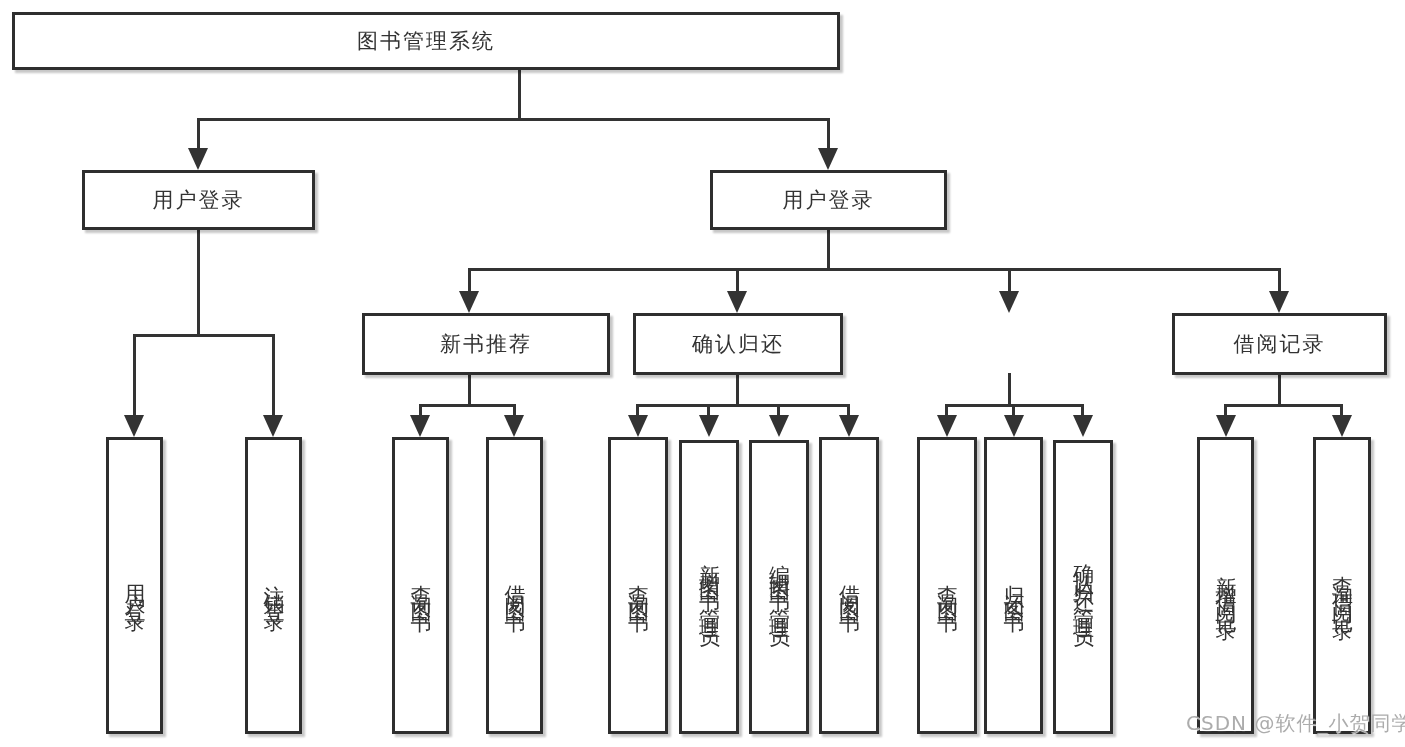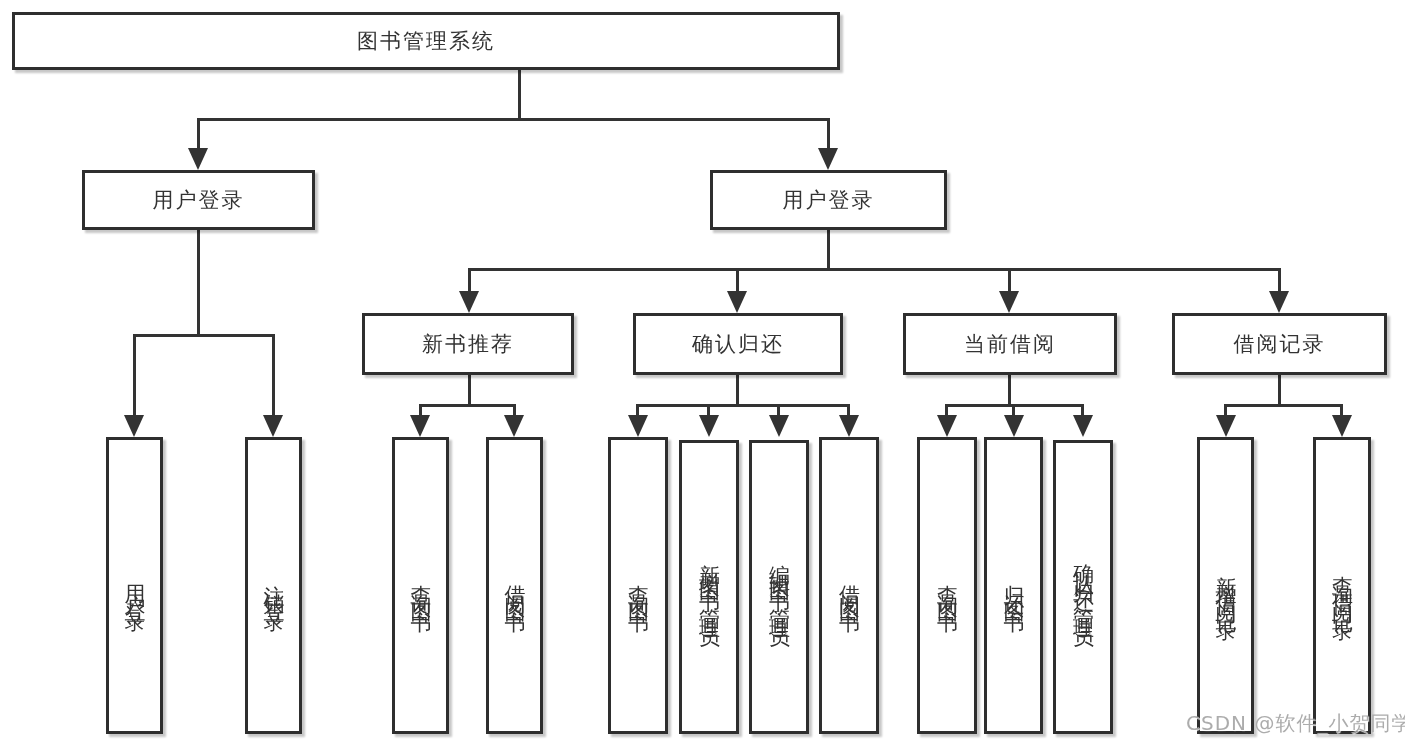--- a/index.html
+++ b/index.html
@@ -41,28 +41,25 @@
     <span>图书管理系统</span>
   </div>
 
   <div class="box h" style="left:82px;top:170px;width:233px;height:60px">
     <span>用户登录</span>
   </div>
   <div class="box h" style="left:710px;top:170px;width:237px;height:60px">
     <span>用户登录</span>
   </div>
 
-  <div class="box h" style="left:362px;top:313px;width:212px;height:62px">
+  <div class="box h" style="left:362px;top:313px;width:248px;height:62px">
     <span>新书推荐</span>
   </div>
   <div class="box h" style="left:633px;top:313px;width:210px;height:62px">
     <span>确认归还</span>
-  </div>
-  <div class="box h" style="left:903px;top:313px;width:214px;height:62px">
-    <span>当前借阅</span>
   </div>
   <div class="box h" style="left:1172px;top:313px;width:215px;height:62px">
     <span>借阅记录</span>
   </div>
 
   <div class="box v" style="left:106px;top:437px;width:57px;height:297px">
     <span>用户登录</span>
   </div>
   <div class="box v" style="left:245px;top:437px;width:57px;height:297px">
     <span>注销登录</span>

